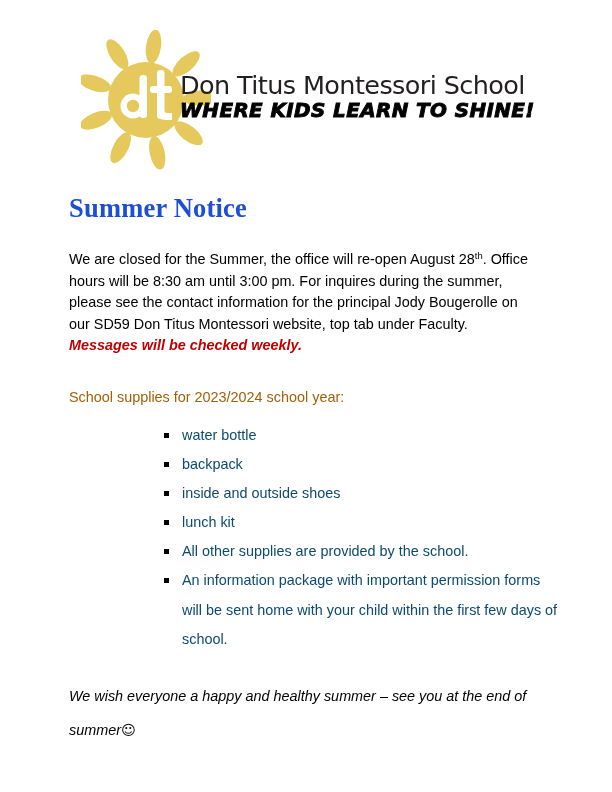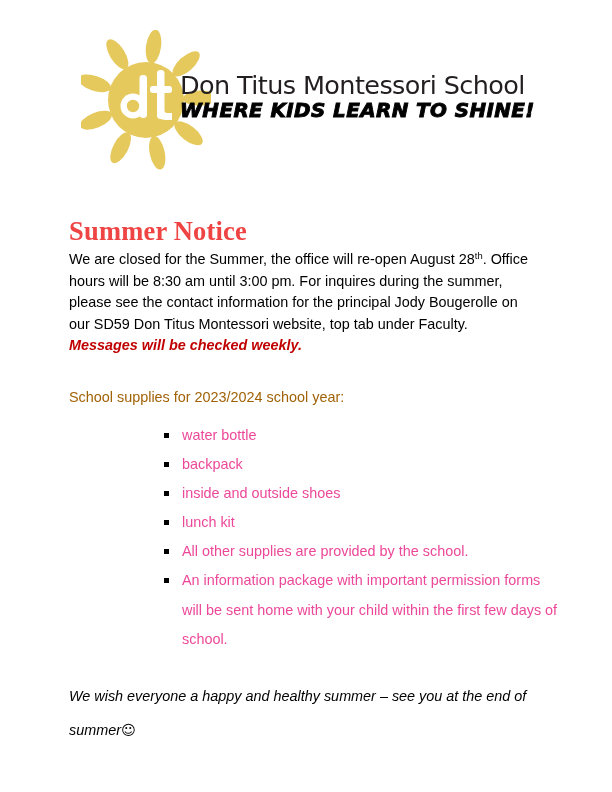--- a/index.html
+++ b/index.html
@@ -71,26 +71,26 @@
     margin-top: 1px;
     transform: scaleX(1.02);
     transform-origin: left center;
     -webkit-text-stroke: 0.9px #000;
   }
 
   
   .title {
     position: absolute;
     left: 69px;
-    top: 198px;
+    top: 175px;
     font-family: "Liberation Serif", serif;
     font-weight: bold;
     font-size: 26.5px;
     letter-spacing: 0.2px;
-    color: #ef4444;
+    color: #1d4ed8;
   }
 
   .intro {
     position: absolute;
     left: 69px;
     top: 235px;
     width: 466px;
     font-size: 14.4px;
     line-height: 21.4px;
     color: #000;
@@ -125,21 +125,21 @@
     width: 400px;
     margin: 0;
     padding: 0;
     list-style: none;
   }
   .supply-list li {
     position: relative;
     padding-left: 21px;
     font-size: 14.4px;
     line-height: 29px;
-    color: #ec4899;
+    color: #0c4a6e;
     margin: 0;
   }
   .supply-list li .bullet {
     position: absolute;
     left: 3px;
     top: 12px;
     width: 5px;
     height: 5px;
     background: #000;
     display: block;

